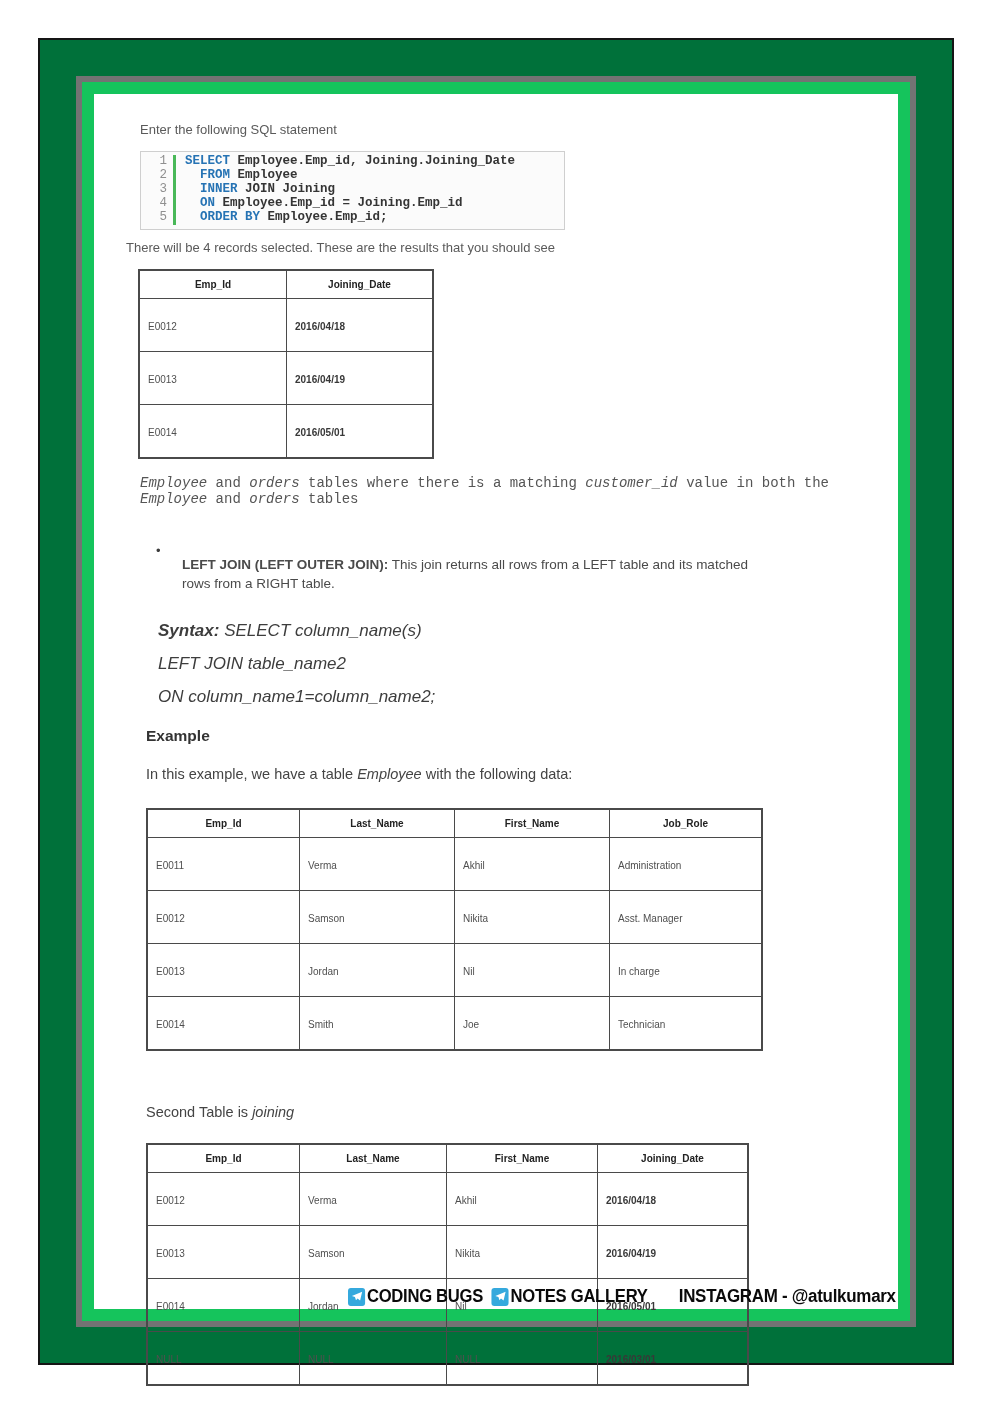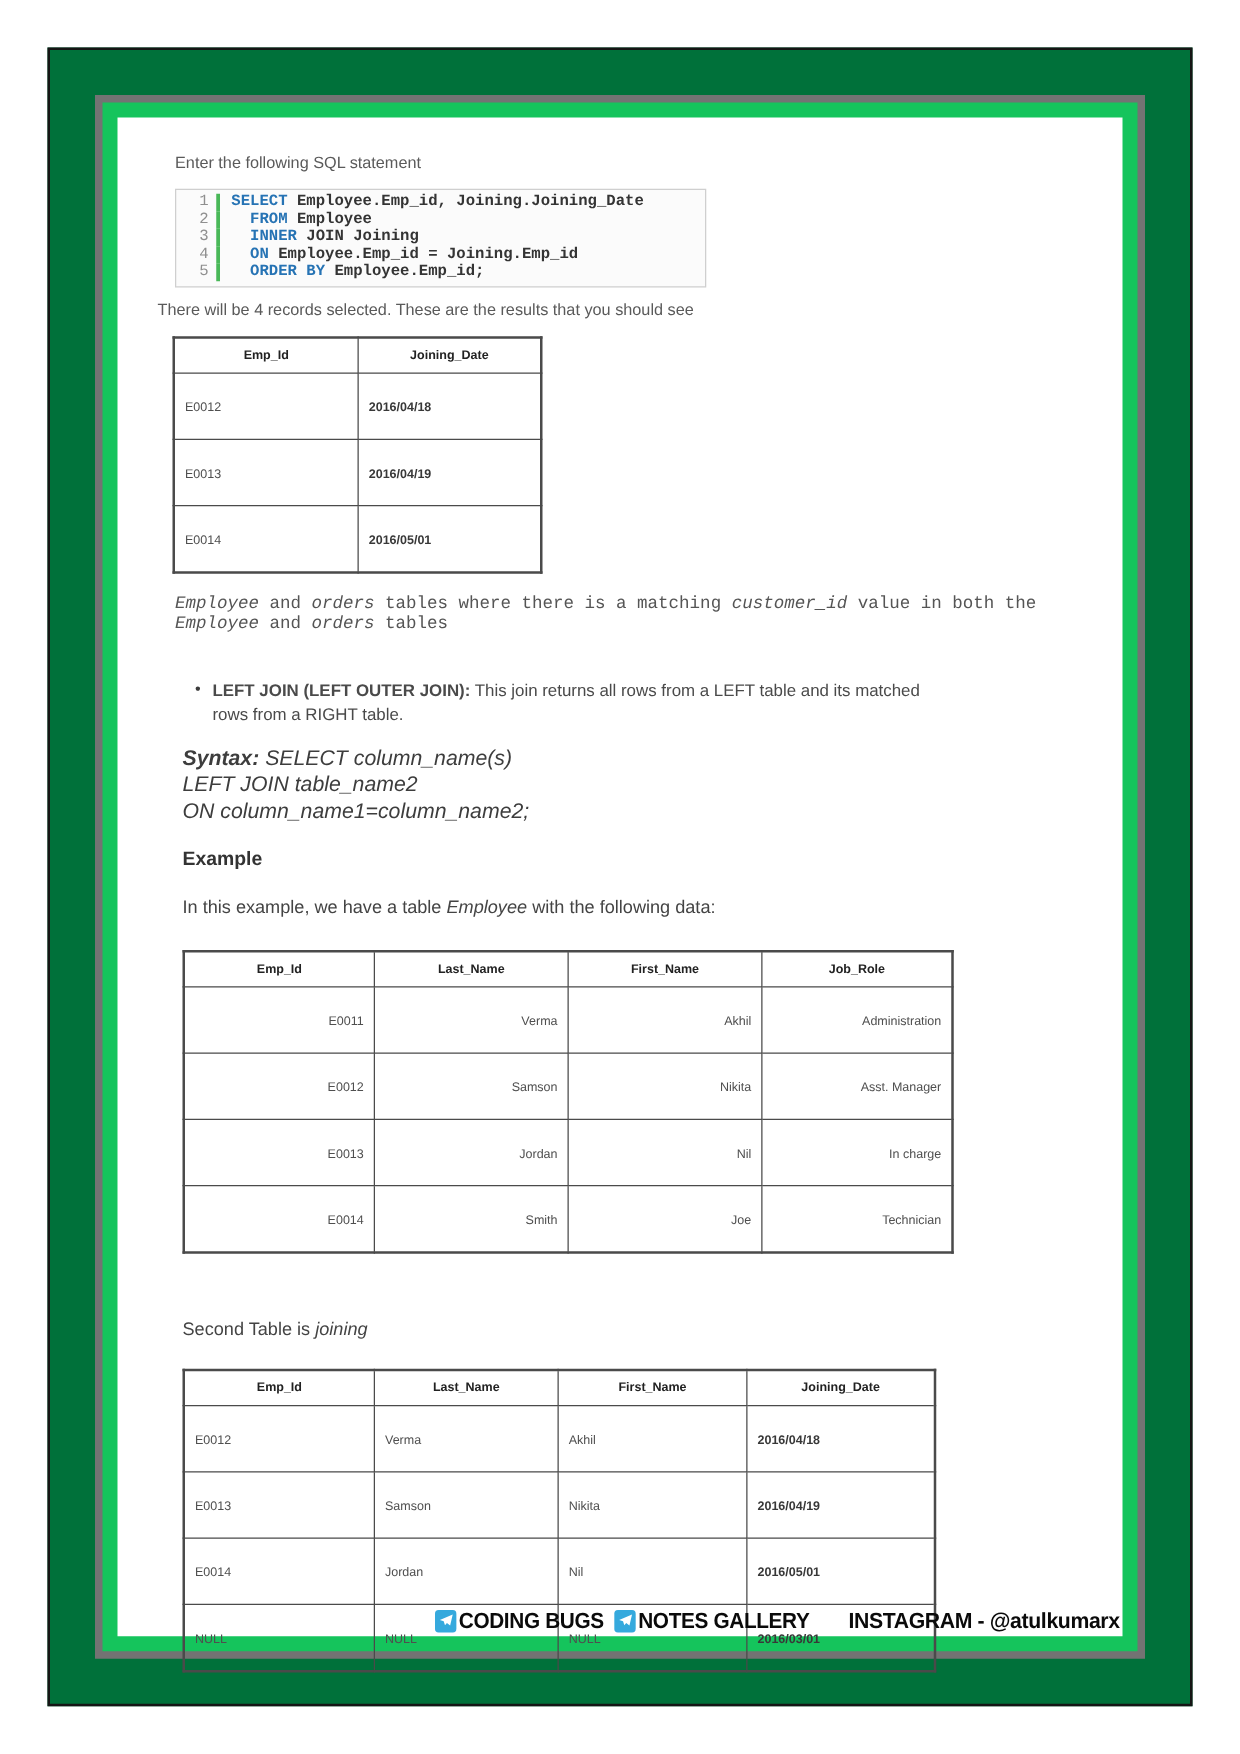--- a/index.html
+++ b/index.html
@@ -7,21 +7,21 @@
   .canvas{position:relative;width:992px;height:1403px;background:#fff;overflow:hidden;}
 
   
   .frame-outer{position:absolute;inset:38px;background:var(--frame-dark,#00713a);border:2px solid var(--frame-outline,#151515);}
   .frame-gap{position:absolute;inset:36px;background:#737373;}
   .frame-inner{position:absolute;inset:6px;background:var(--frame-bright,#15c45c);}
   .page{position:absolute;inset:12px;background:#ffffff;}
 
   
   .intro{margin:28px 0 0 46px;font-size:13px;color:#5a5a5a;}
-  p{margin:0;}
+  p{margin:12px;}
   .records{margin:10px 0 0 32px;font-size:13px;color:#5a5a5a;}
   .match{margin:16px 16px 0 46px;font-size:14px;color:#555;font-family:Liberation Mono, monospace;}
   .bullet-row{margin:36px 0 0 62px;display:flex;max-width:610px;}
   .bullet-row .dot{width:14px;color:#3c3c3c;font-size:13px;flex:none;}
   .bullet-row .dot::before{content:"\2022";}
   .bullet-text{font-size:13.5px;line-height:19px;color:#4a4a4a;max-width:592px;}
   .syntax{margin:15px 0 0 52px;font-style:italic;color:#3d3d3d;font-size:17px;line-height:21px;}
   .example{margin:20px 0 0 52px;font-size:15.5px;font-weight:bold;color:#333;height:18px;}
   .example-intro{margin:21px 0 0 52px;font-size:14.5px;color:#444;}
   .second-label{margin:53px 0 0 52px;font-size:14.5px;color:#444;}
@@ -37,21 +37,21 @@
   .code-line{display:flex;}
   .ln{width:26px;text-align:right;padding-right:6px;color:#8f8f8f;font-weight:normal;flex:none;}
   .code-text{border-left:3px solid var(--gutter-green,#49b858);padding-left:9px;white-space:pre;text-align:right;}
 
   
   table.tbl{border-collapse:collapse;table-layout:fixed;font-size:10px;color:#4f4f4f;
             border:2px solid var(--table-border,#4a4a4a);}
   table.tbl th,table.tbl td{border:1px solid var(--table-border,#4a4a4a);padding:0 8px;overflow:hidden;}
   table.tbl th{font-weight:bold;color:#222;text-align:center;height:27px;}
   table.tbl td{height:30px;vertical-align:top;padding-top:22px;}
-  .tbl-emp td{vertical-align:middle;padding-top:0;text-align:right;}
+  .tbl-emp td{vertical-align:middle;padding-top:0;}
   .bold-dates td:last-child{font-weight:bold;color:#383838;}
 
   .tbl-result{margin:14px 0 0 44px;width:259px;}
   .tbl-result th:nth-child(1),.tbl-result td:nth-child(1){width:130px;}
   .tbl-result th:nth-child(2),.tbl-result td:nth-child(2){width:129px;}
 
   .tbl-emp{margin:26px 0 0 52px;width:546px;}
   .tbl-emp th:nth-child(1){width:135px;}
   .tbl-emp th:nth-child(2){width:138px;}
   .tbl-emp th:nth-child(3){width:138px;}

